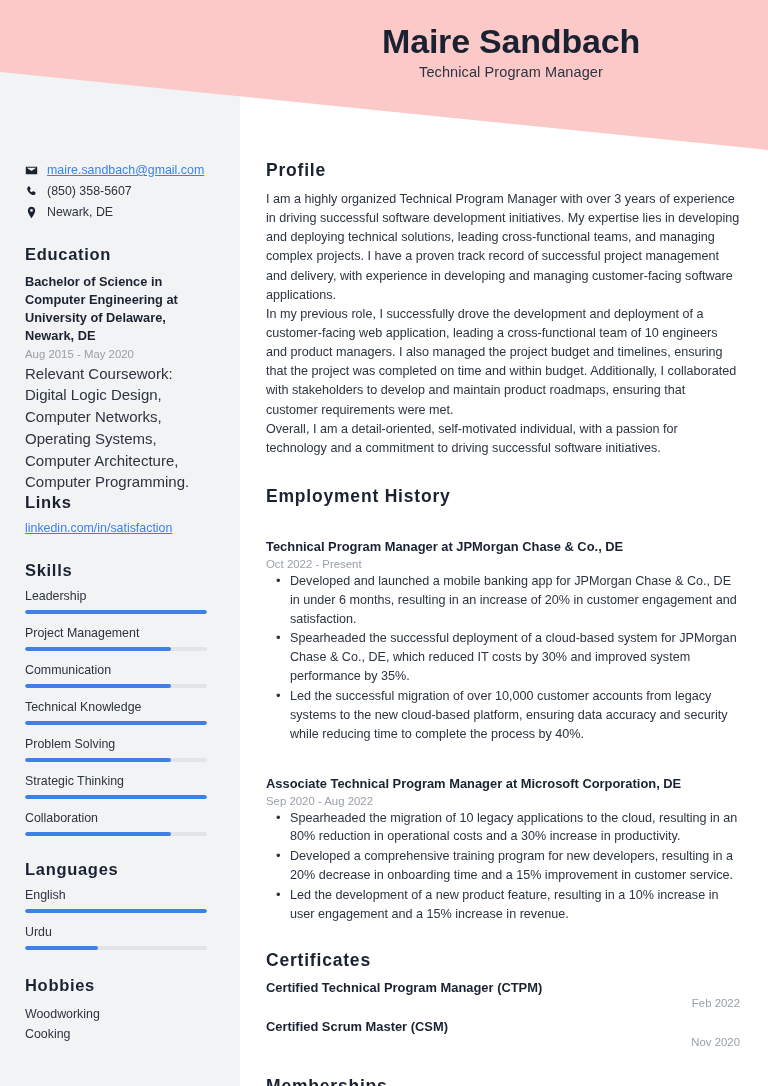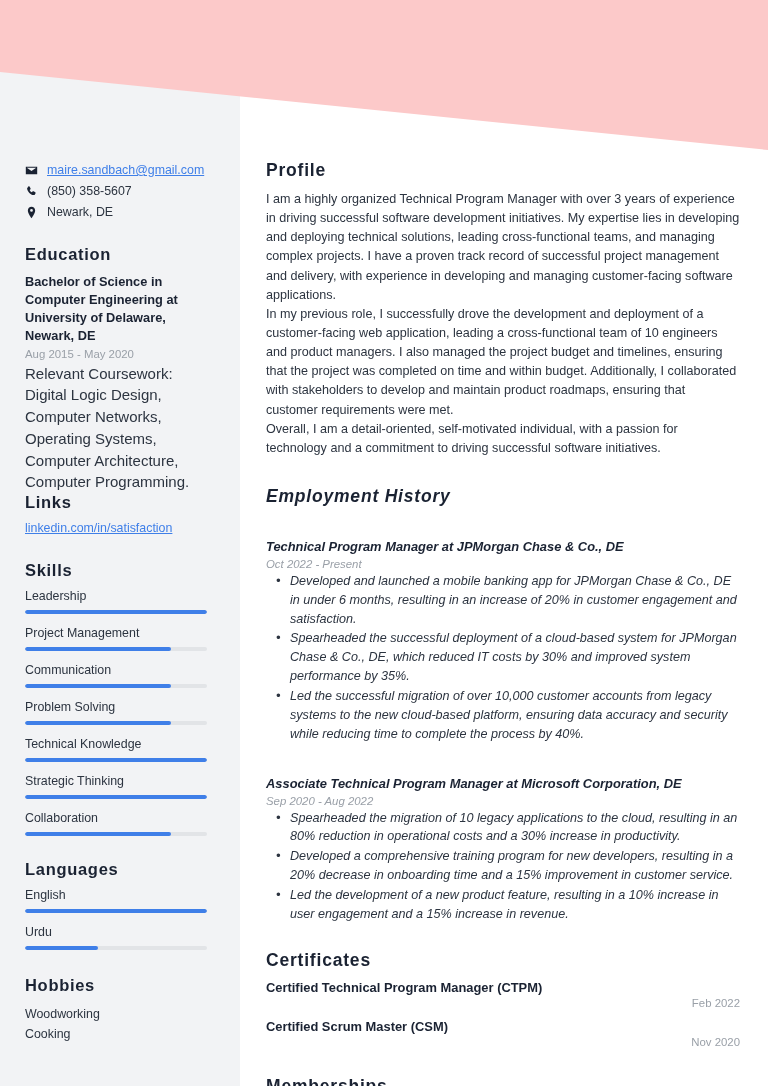--- a/index.html
+++ b/index.html
@@ -165,21 +165,21 @@
     letter-spacing: 0.8px;
     margin-bottom: 9px;
   }
 
   .profile-p {
     font-size: 12.6px;
     line-height: 1.52;
     color: #2c3440;
   }
 
-  .emp-block { margin-top: 28px; font-style: italic; }
+  .emp-block { margin-top: 28px; }
   .job { margin-bottom: 13px; margin-top: 32px; }
   .job-head {
     font-size: 12.9px;
     font-weight: bold;
     color: #1a2232;
     line-height: 1.3;
   }
   .job-date {
     font-size: 11.4px;
     color: #9aa0a8;
@@ -225,20 +225,24 @@
   .mem-block { margin-top: 28px; }
 </style>
 </head>
 <body>
 
 <div class="page">
 
   <div class="sidebar-bg"></div>
 
   <div class="header-band"></div>
+  <div class="header-inner">
+    <div class="name">Maire Sandbach</div>
+    <div class="job-title">Technical Program Manager</div>
+  </div>
 
   <div class="sidebar">
 
     <div class="contact-list">
       <div class="contact-row">
         <span class="ico">
           <svg width="13" height="13" viewBox="0 0 16 16" fill="#1a2232">
             <path d="M1 3.5h14v9H1v-9zm1.2 1L8 8.6l5.8-4.1H2.2z"></path>
           </svg>
         </span>
@@ -291,29 +295,29 @@
               <div class="bar-fill" style="width: 80%;"></div>
             </div>
           </div>
           <div class="skill">
             <div class="skill-label">Communication</div>
             <div class="bar-track">
               <div class="bar-fill" style="width: 80%;"></div>
             </div>
           </div>
           <div class="skill">
+            <div class="skill-label">Technical Knowledge</div>
+            <div class="bar-track">
+              <div class="bar-fill" style="width: 100%;"></div>
+            </div>
+          </div>
+          <div class="skill">
             <div class="skill-label">Problem Solving</div>
             <div class="bar-track">
               <div class="bar-fill" style="width: 80%;"></div>
-            </div>
-          </div>
-          <div class="skill">
-            <div class="skill-label">Technical Knowledge</div>
-            <div class="bar-track">
-              <div class="bar-fill" style="width: 100%;"></div>
             </div>
           </div>
           <div class="skill">
             <div class="skill-label">Strategic Thinking</div>
             <div class="bar-track">
               <div class="bar-fill" style="width: 100%;"></div>
             </div>
           </div>
           <div class="skill">
             <div class="skill-label">Collaboration</div>

